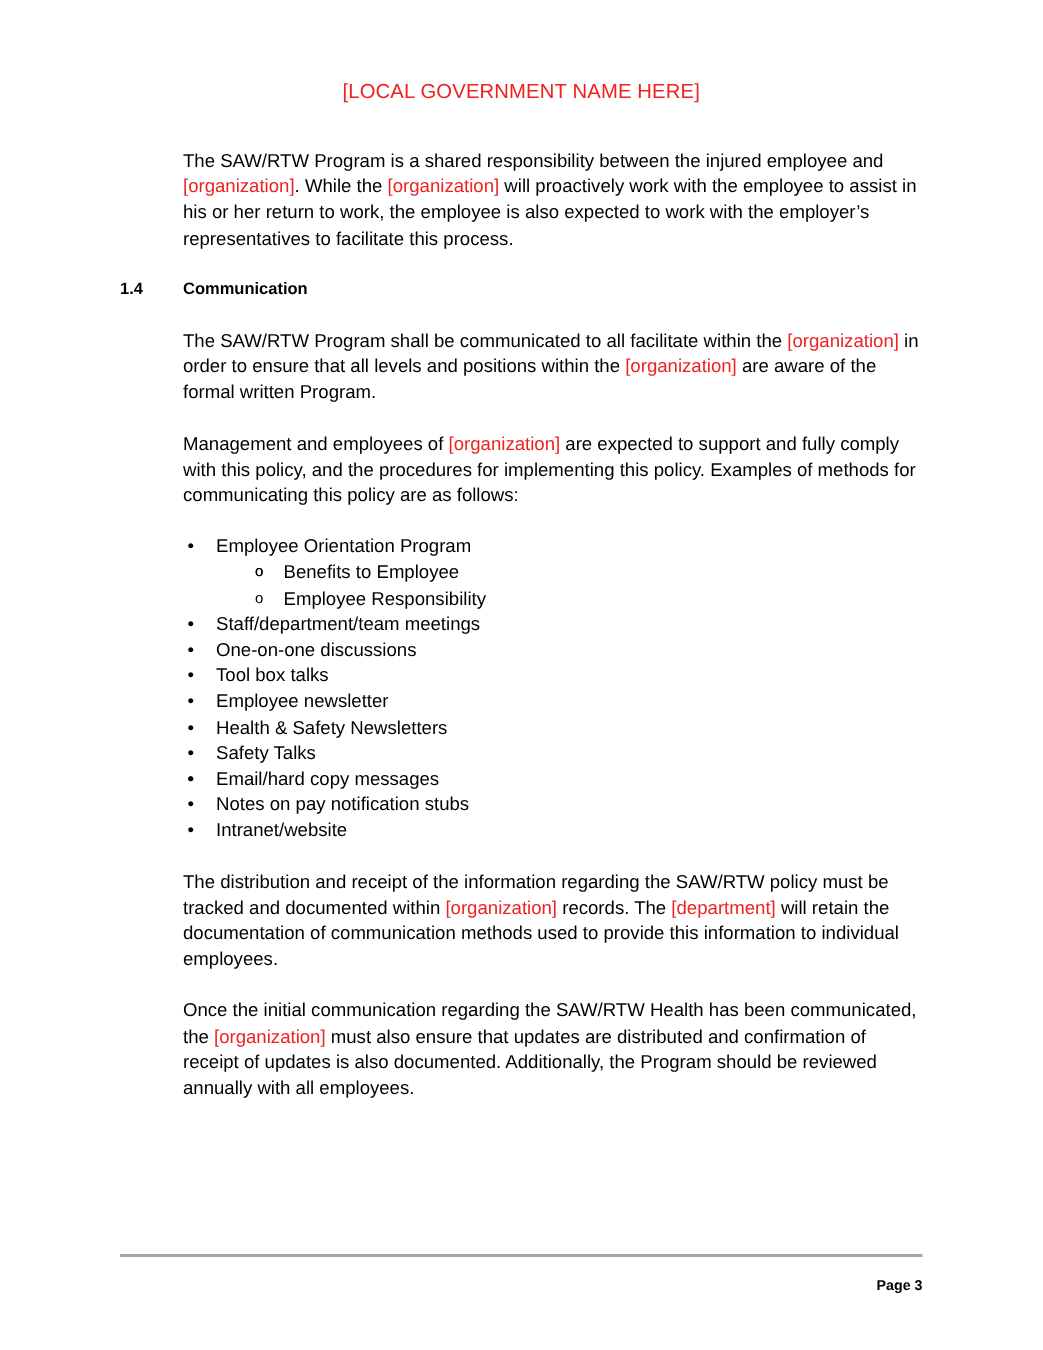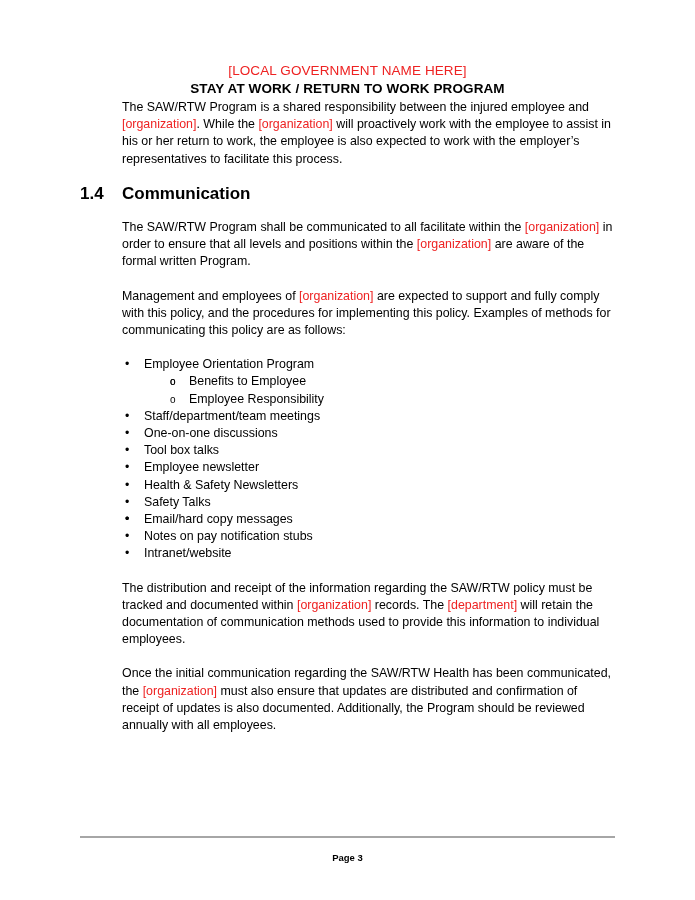--- a/index.html
+++ b/index.html
@@ -18,21 +18,21 @@
   .page {
     position: relative;
     width: 695px;
     height: 900px;
     box-sizing: border-box;
   }
 
   
   .doc-header {
     position: absolute;
-    top: 62px;
+    top: 52px;
     left: 0;
     width: 695px;
     text-align: center;
   }
   .header-org {
     color: #ee2222;
     font-size: 13.5px;
     line-height: 18px;
     letter-spacing: 0.1px;
   }
@@ -59,21 +59,21 @@
     text-align: left;
     color: #000000;
   }
   .ph {
     color: #ee2222;
   }
 
   
   .section-heading {
     margin: 0 0 17px 0;
-    font-size: 17px;
+    font-size: 11px;
     line-height: 17.2px;
     font-weight: bold;
     display: block;
     position: relative;
     padding-left: 42px;
   }
   .section-heading .sec-num {
     position: absolute;
     left: 0;
     top: 0;
@@ -126,35 +126,34 @@
     top: 836px;
     width: 535px;
   }
   .footer-rule {
     width: 100%;
     height: 2px;
     background: #a6a6a6;
   }
   .footer-page {
     margin-top: 14px;
-    text-align: center;
+    text-align: right;
     font-size: 9.5px;
     font-weight: bold;
     line-height: 12px;
     color: #000000;
   }
 </style>
 </head>
 <body>
 
 <div class="page">
 
   <div class="doc-header">
     <div class="header-org">[LOCAL GOVERNMENT NAME HERE]</div>
-    <div class="header-title">STAY AT WORK / RETURN TO WORK PROGRAM</div>
   </div>
 
   <div class="content">
 
     <p class="para"><span>The SAW/RTW Program is a shared responsibility between the injured employee and </span><span class="ph">[organization]</span><span>. While the </span><span class="ph">[organization]</span><span> will proactively work with the employee to assist in his or her return to work, the employee is also expected to work with the employer’s representatives to facilitate this process.</span></p>
 
     <div class="section-heading"><span class="sec-num">1.4</span><span>Communication</span></div>
 
     <p class="para"><span>The SAW/RTW Program shall be communicated to all facilitate within the </span><span class="ph">[organization]</span><span> in order to ensure that all levels and positions within the </span><span class="ph">[organization]</span><span> are aware of the formal written Program.</span></p>
 

